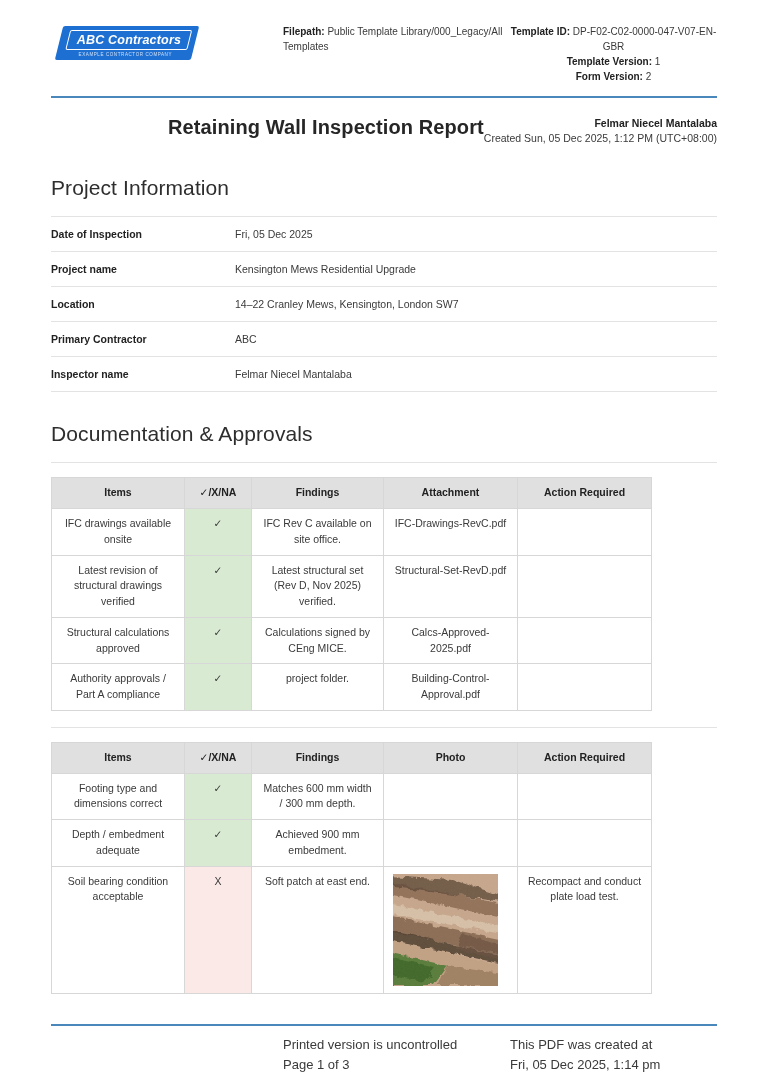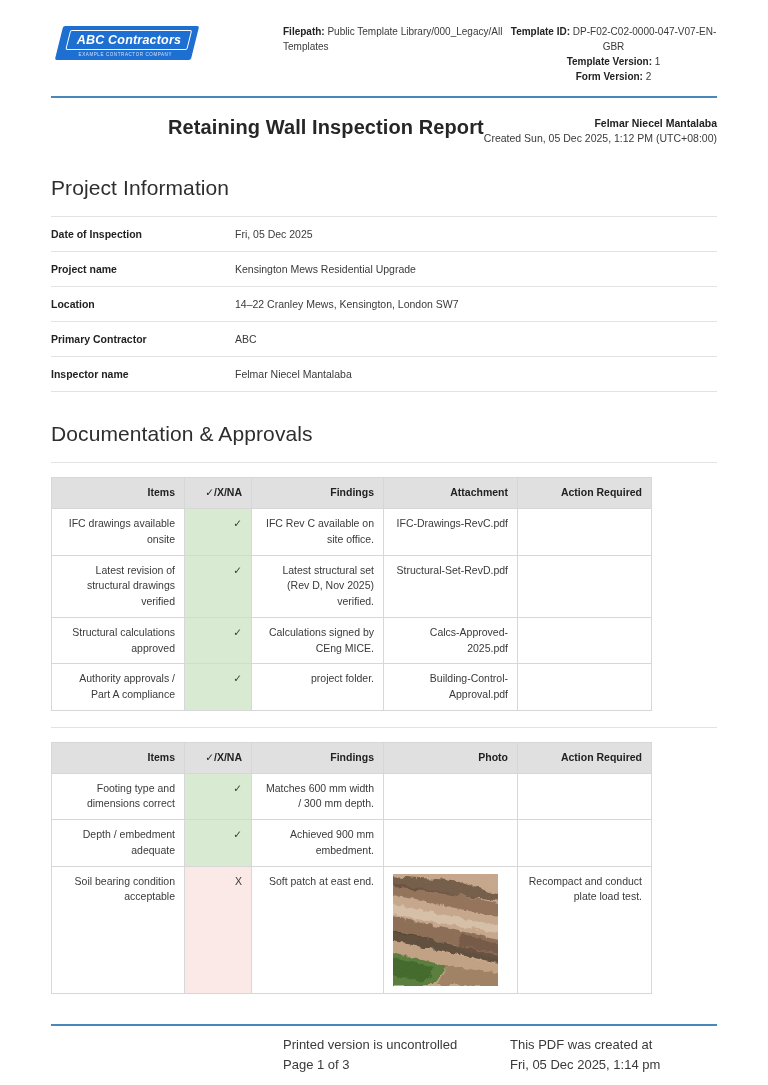--- a/index.html
+++ b/index.html
@@ -70,21 +70,21 @@
   table.chk {
     border-collapse: collapse;
     margin-top: 14px;
     width: 600px;
     table-layout: fixed;
     font-size: 10.5px;
   }
   table.chk th, table.chk td {
     border: 1px solid #d7d7d7;
     padding: 7px 9px;
-    text-align: right;
+    text-align: center;
     vertical-align: top;
     line-height: 1.5;
     color: #3a3a3a;
     word-wrap: break-word;
   }
   table.chk th {
     background: #e0e0e0;
     font-weight: bold;
     color: #222;
   }

